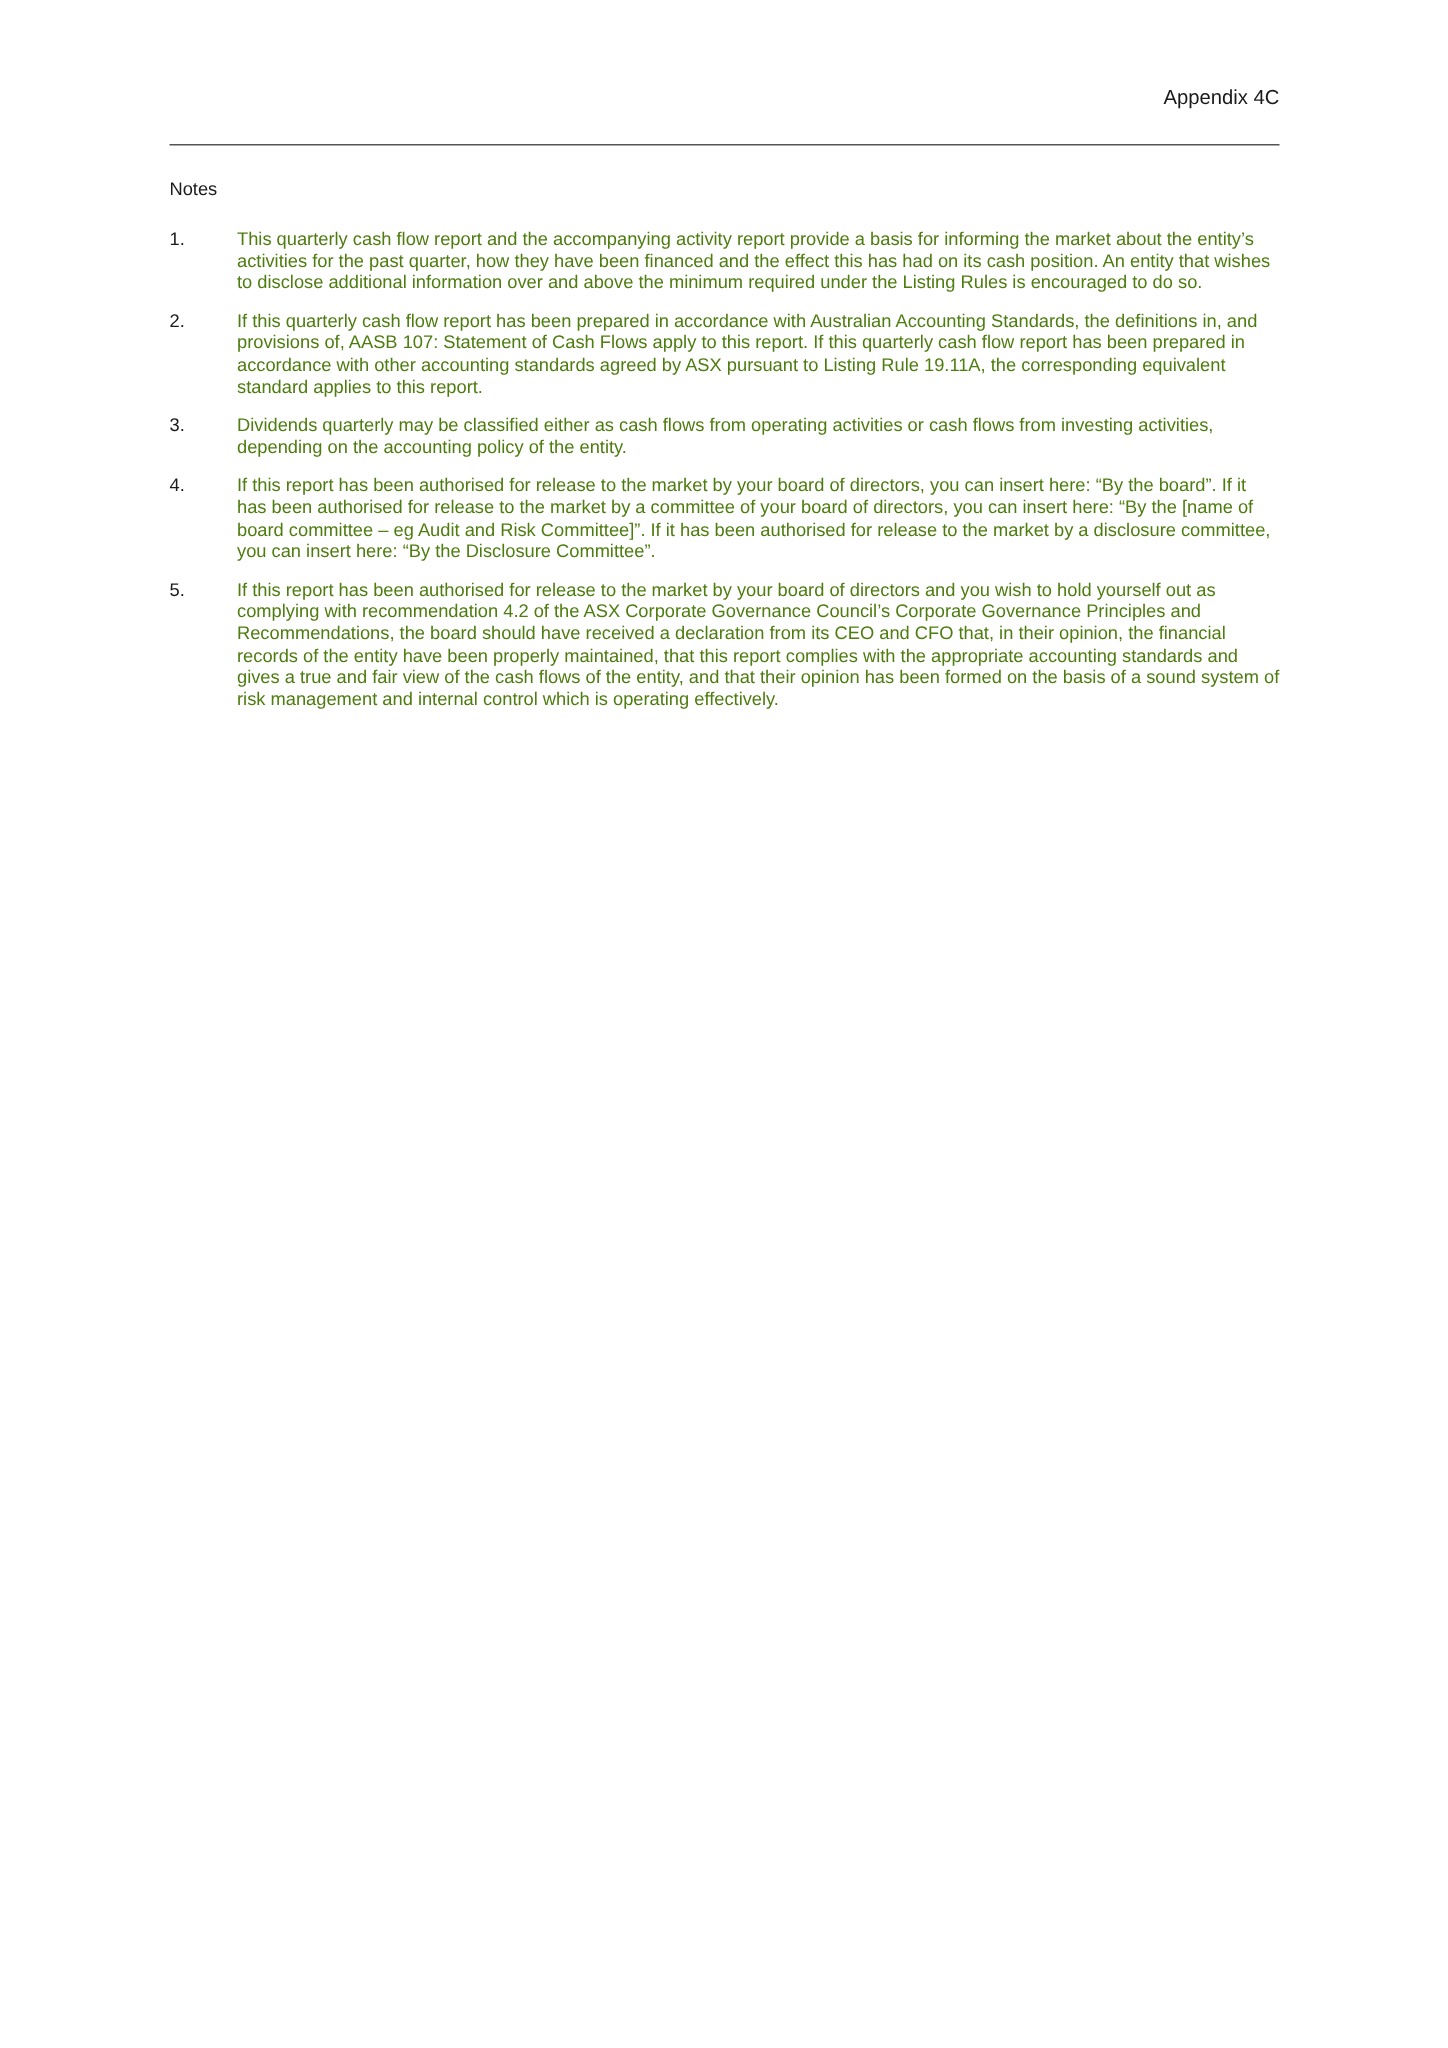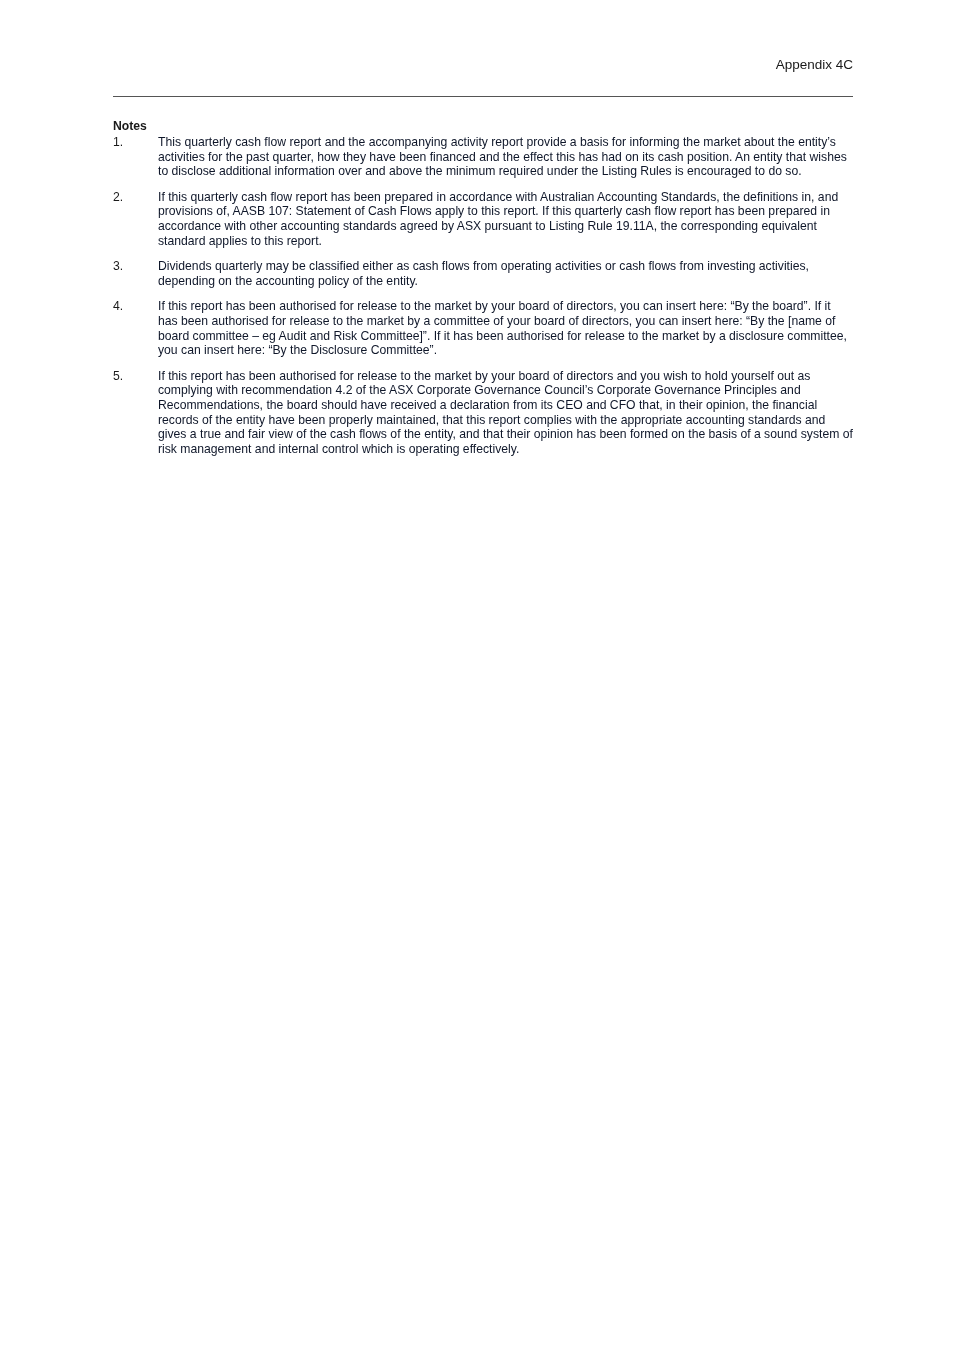--- a/index.html
+++ b/index.html
@@ -48,41 +48,40 @@
   .notes {
     position: absolute;
     left: 113px;
     top: 119px;
     width: 740px;
   }
   .notes-title {
     font-size: 12.2px;
     line-height: 15px;
     color: #1a1a1a;
-    margin-bottom: 1px;
-    font-weight: bold;
+    margin-bottom: 18px;
   }
   .note-row {
     display: flex;
     align-items: flex-start;
     margin-bottom: 11px;
   }
   .note-row:last-child { margin-bottom: 0; }
   .note-num {
     flex: 0 0 45px;
     width: 45px;
     font-size: 12.2px;
     line-height: 14.6px;
     color: #1a1a1a;
   }
   .note-text {
     flex: 1 1 auto;
     font-size: 12.2px;
     line-height: 14.6px;
-    color: #0f172a;
+    color: #4d7c0f;
     text-align: left;
   }
 
   
   .footer-rule {
     position: absolute;
     left: 113px;
     top: 1266px;
     width: 740px;
     height: 0;

